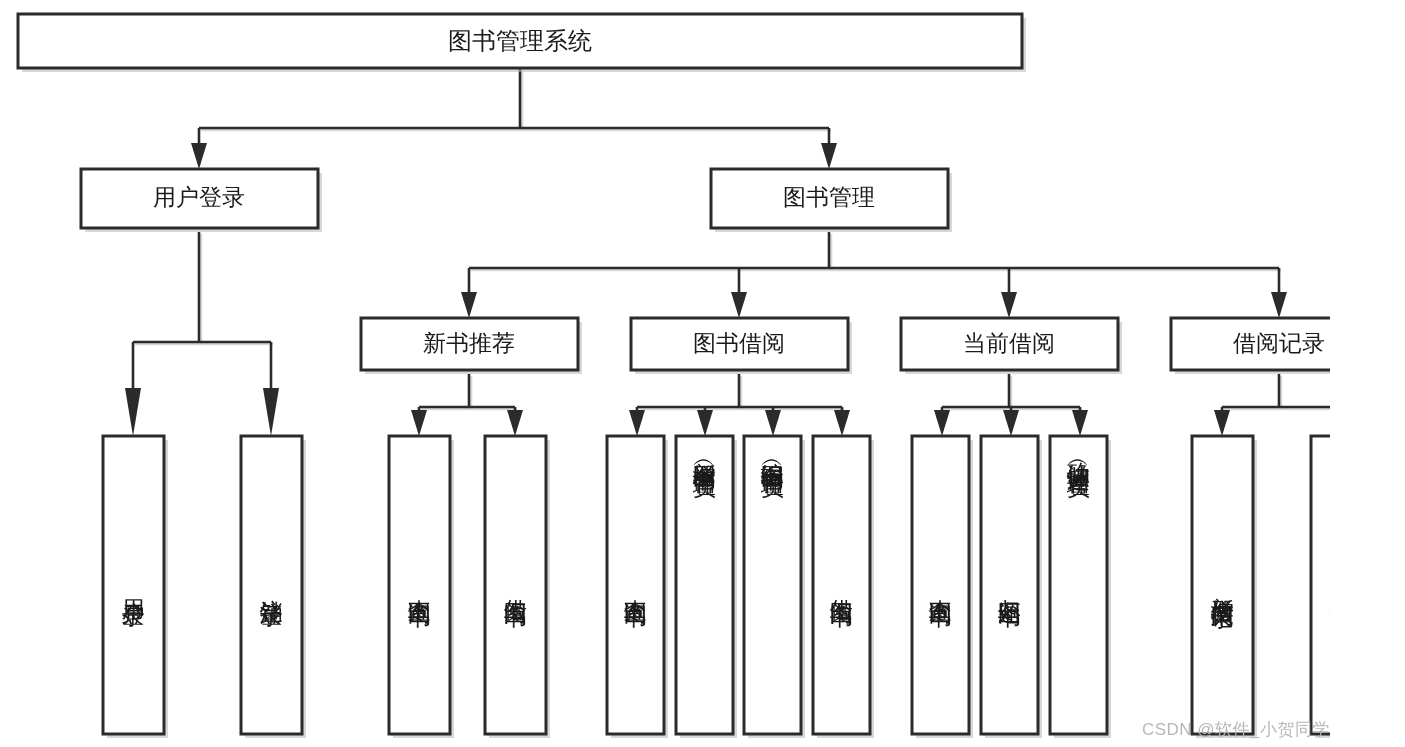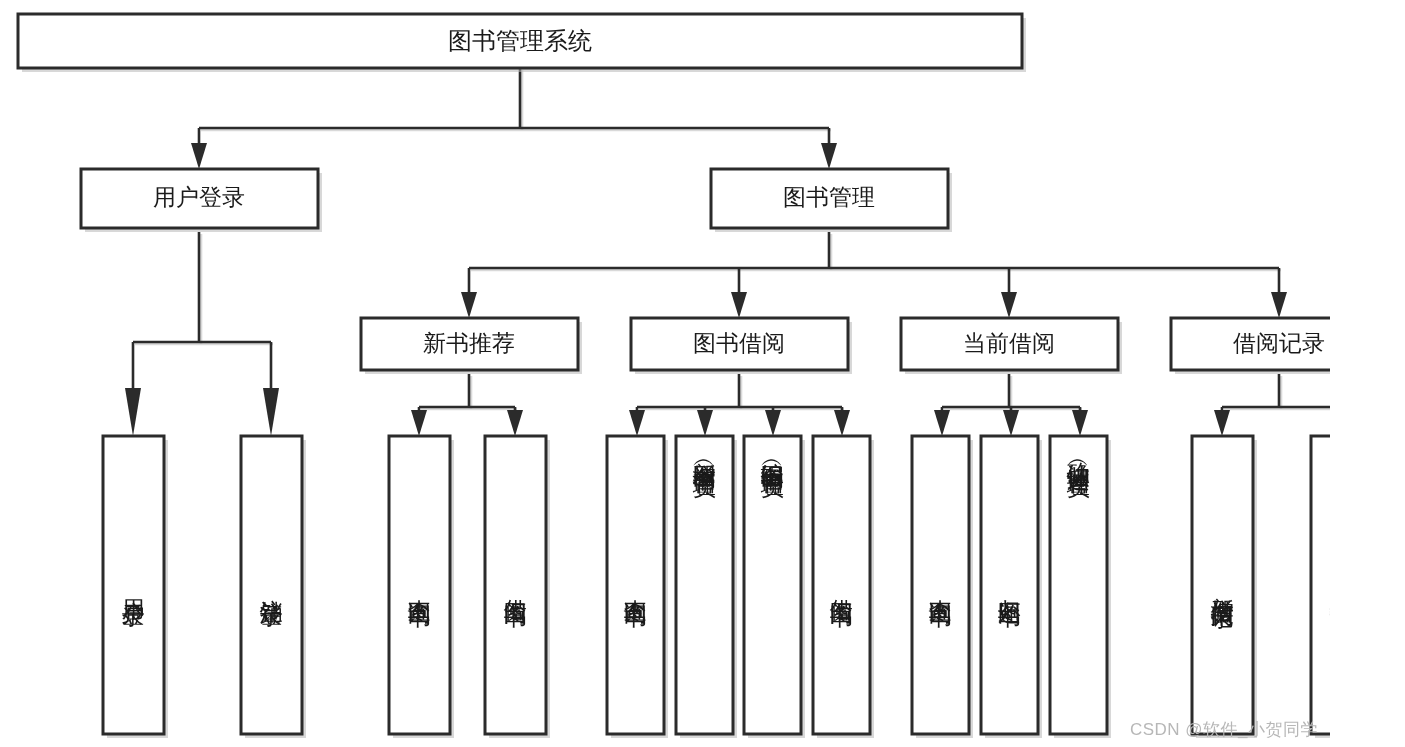--- a/index.html
+++ b/index.html
@@ -79,21 +79,21 @@
     font-size: 23px;
     line-height: 1.06;
     color: #1a1a1a;
     writing-mode: vertical-rl;
     text-orientation: upright;
     letter-spacing: 2px;
     white-space: nowrap;
   }
   .watermark {
     position: absolute;
-    right: 12px;
+    right: 0;
     bottom: 6px;
     font-family: "Liberation Sans", "DejaVu Sans", sans-serif;
     font-size: 17px;
     color: #b7b7b7;
     letter-spacing: 0.5px;
     user-select: none;
     margin-left: 32px;
   }
 </style>
 </head>

